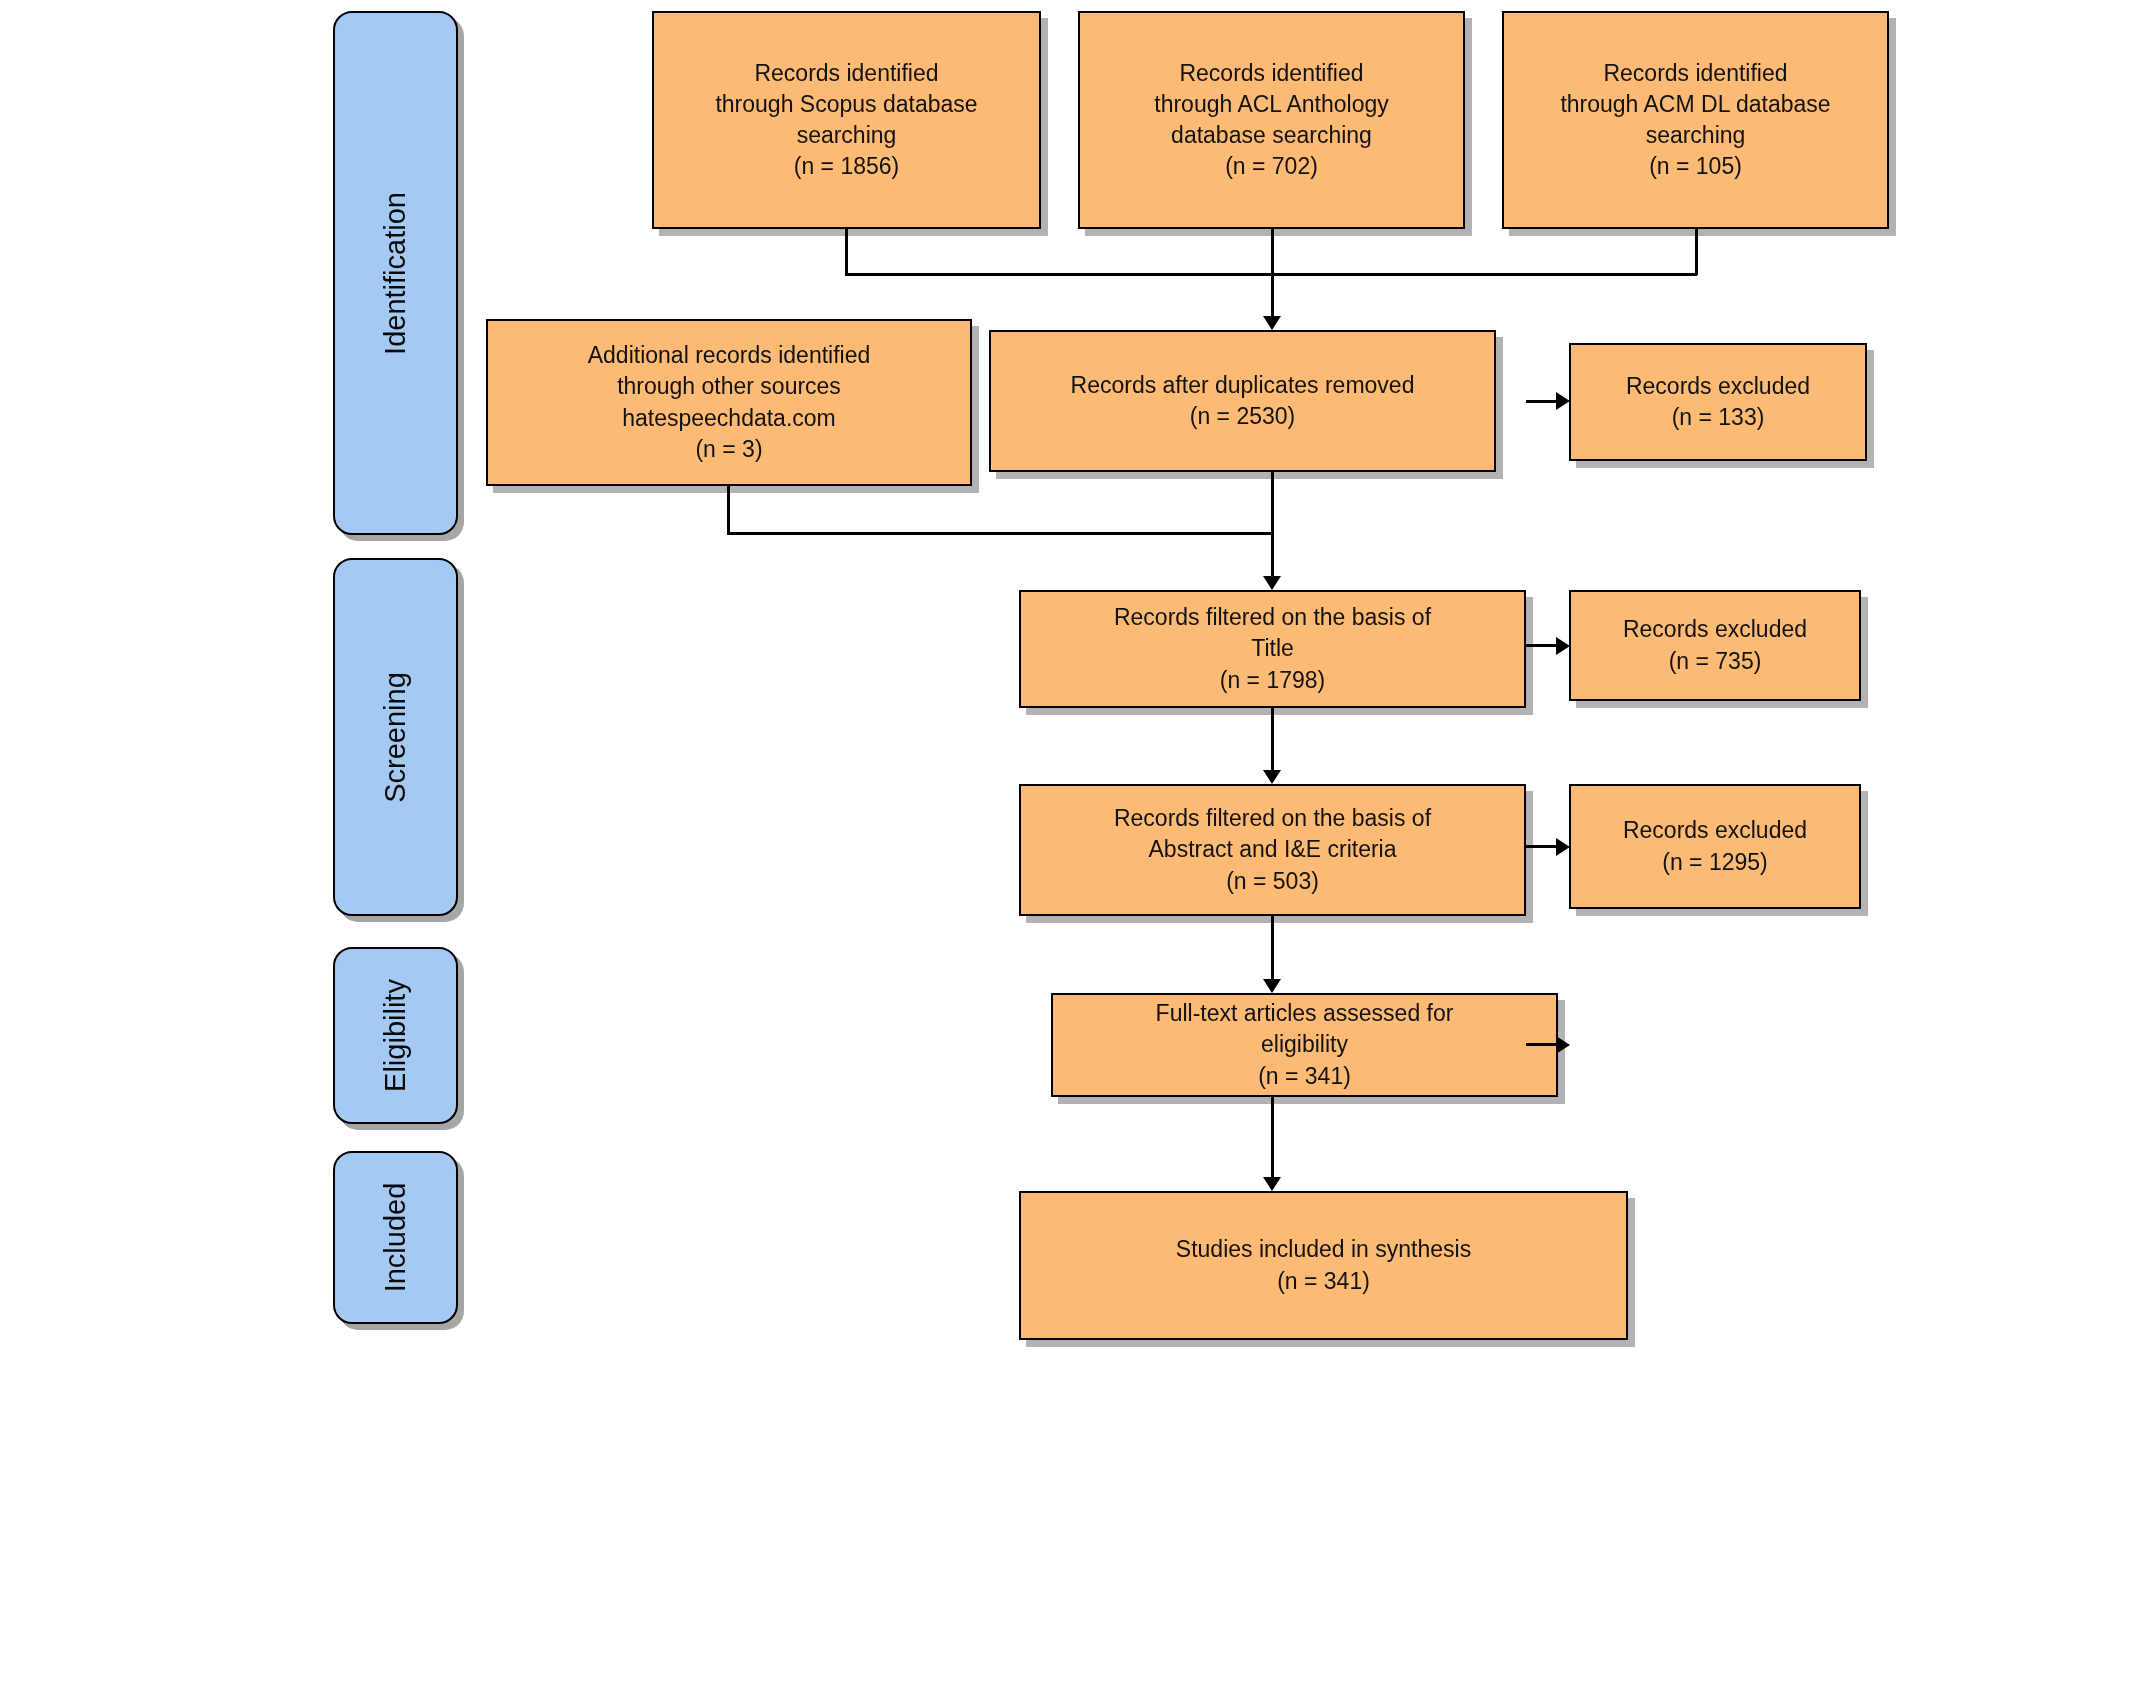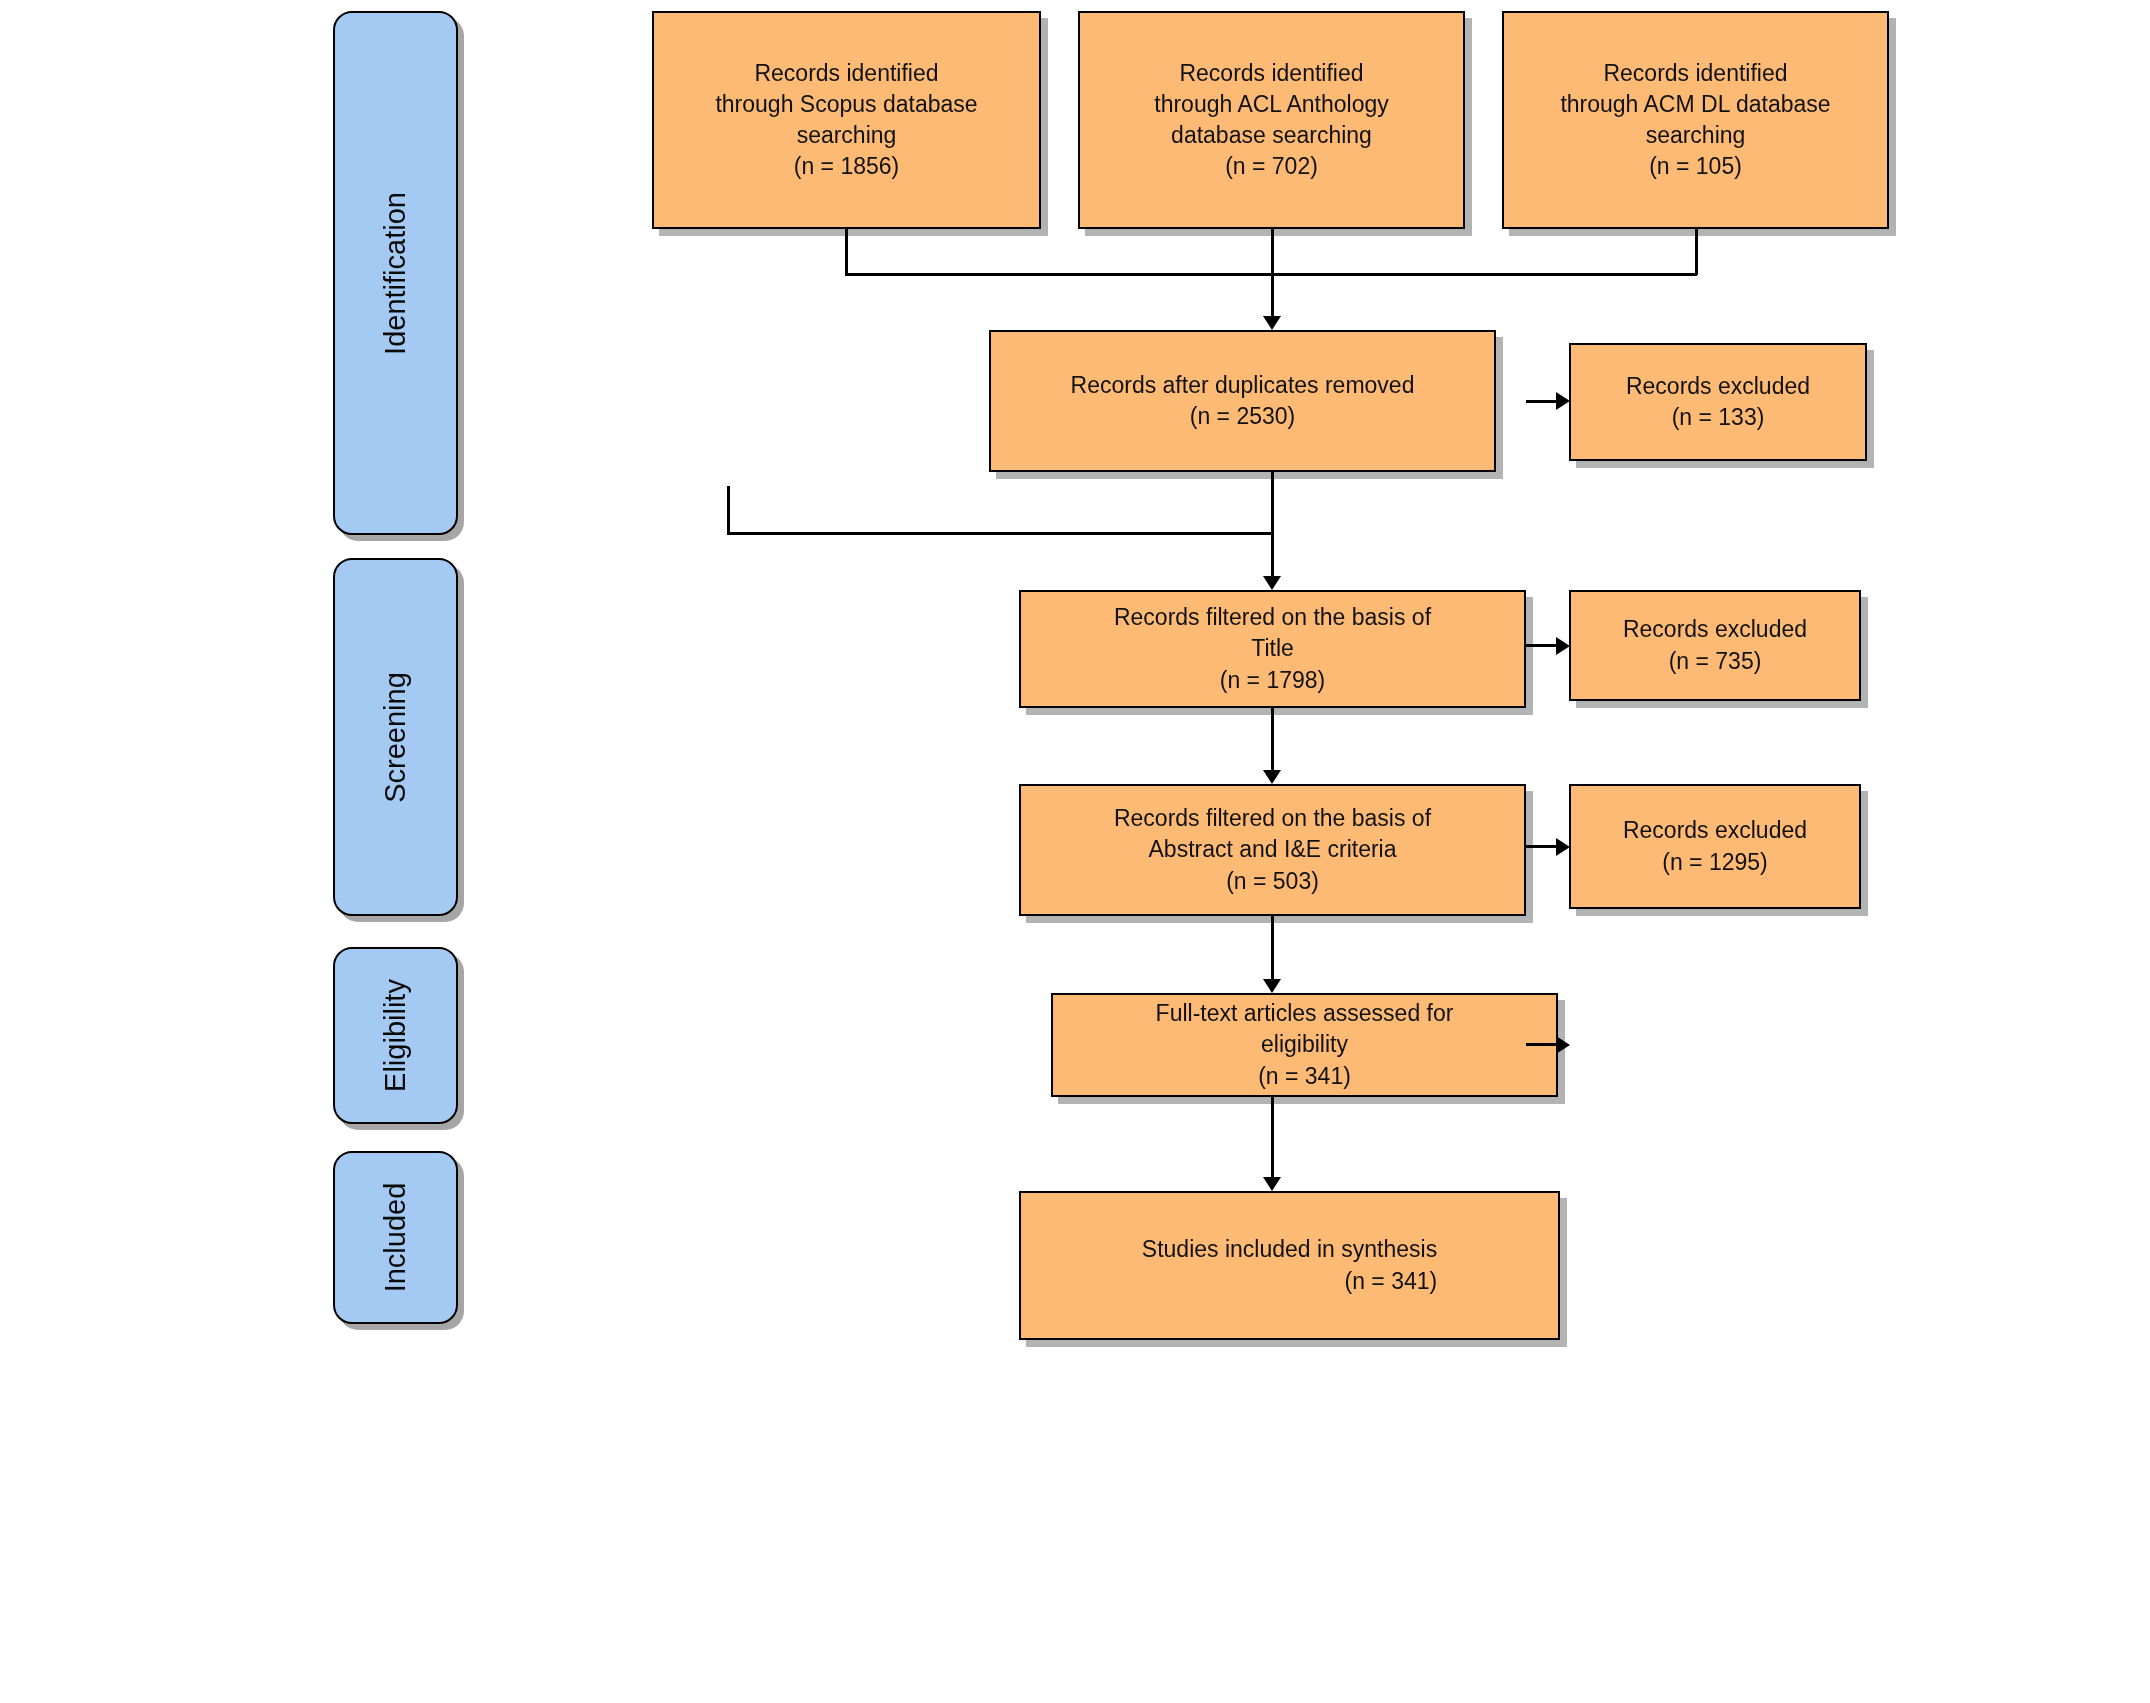--- a/index.html
+++ b/index.html
@@ -58,21 +58,21 @@
   .box-acm         { left: 1502px; top: 11px;   width: 387px;  height: 218px; }
   .box-additional  { left: 486px;  top: 319px;  width: 486px;  height: 167px; }
   .box-duplicates  { left: 989px; top: 330px;  width: 507px; height: 142px; }
   .box-excluded1   { left: 1569px; top: 343px;  width: 298px;  height: 118px; }
   .box-title       { left: 1019px; top: 590px; width: 507px; height: 118px; }
   .box-excluded2   { left: 1569px; top: 590px; width: 292px;  height: 111px; }
   .box-abstract    { left: 1019px; top: 784px; width: 507px; height: 132px; }
   .box-excluded3   { left: 1569px; top: 784px; width: 292px;  height: 125px; }
   .box-fulltext    { left: 1051px; top: 993px; width: 507px; height: 104px; }
   .box-ftexcluded  { left: 1569px; top: 951px; width: 298px;  height: 194px; }
-  .box-included    { left: 1019px; top: 1191px; width: 541px; height: 149px; text-align: right; }
+  .box-included    { left: 1019px; top: 1191px; width: 609px; height: 149px; }
 
   
   .line {
     position: absolute;
     background: #000000;
   }
   .arrow-down {
     position: absolute;
     width: 0; height: 0;
     border-left: 9.4px solid transparent;
@@ -118,20 +118,24 @@
 searching
 (n = 105)</div>
 
   <div class="line" style="left:845px; top:229px; width:2.5px; height:46px;"></div>
   <div class="line" style="left:1271px; top:229px; width:2.5px; height:46px;"></div>
   <div class="line" style="left:1695px; top:229px; width:2.5px; height:46px;"></div>
   <div class="line" style="left:845px; top:273px; width:852px; height:2.5px;"></div>
   <div class="line" style="left:1271px; top:273px; width:2.5px; height:47px;"></div>
   <div class="arrow-down" style="left:1263px; top:316px;"></div>
 
+  <div class="fbox box-additional">Additional records identified
+through other sources
+hatespeechdata.com
+(n = 3)</div>
   <div class="line" style="left:727px; top:486px; width:2.5px; height:49px;"></div>
   <div class="line" style="left:727px; top:532px; width:546px; height:2.5px;"></div>
 
   <div class="fbox box-duplicates">Records after duplicates removed
 (n = 2530)</div>
   <div class="fbox box-excluded1">Records excluded
 (n = 133)</div>
   <div class="line" style="left:1526px; top:400px; width:31px; height:2.5px;"></div>
   <div class="arrow-right" style="left:1556px; top:392px;"></div>
   <div class="line" style="left:1271px; top:472px; width:2.5px; height:107px;"></div>

